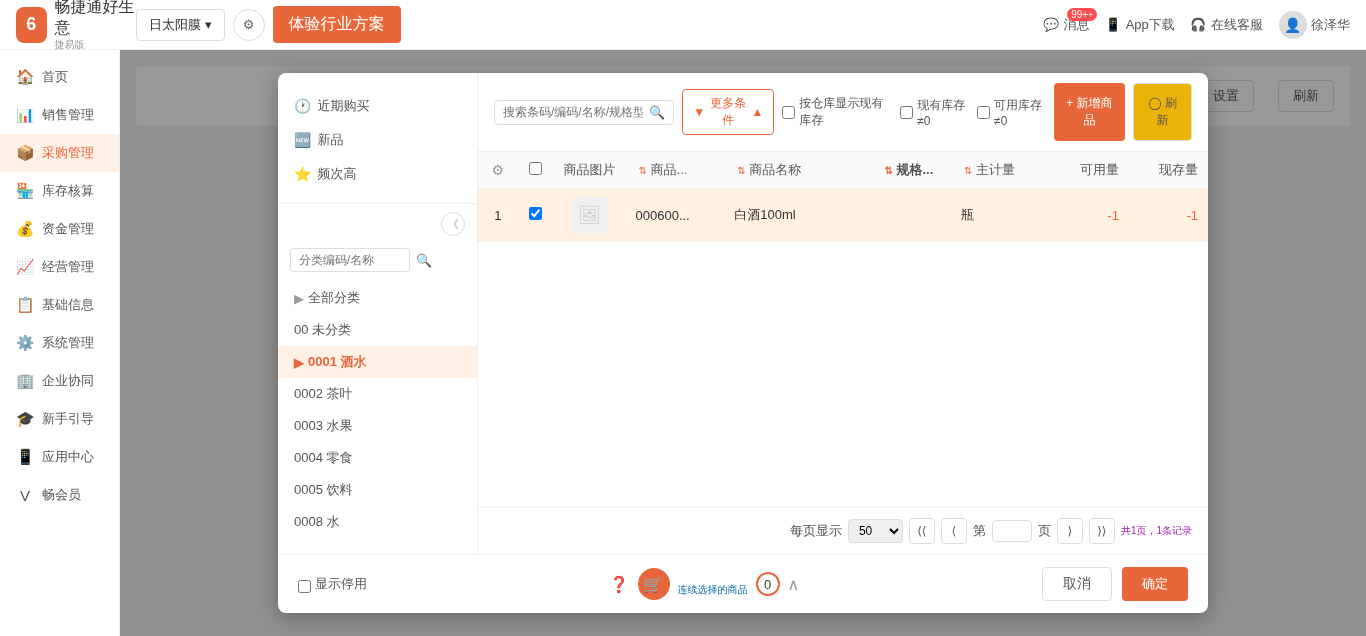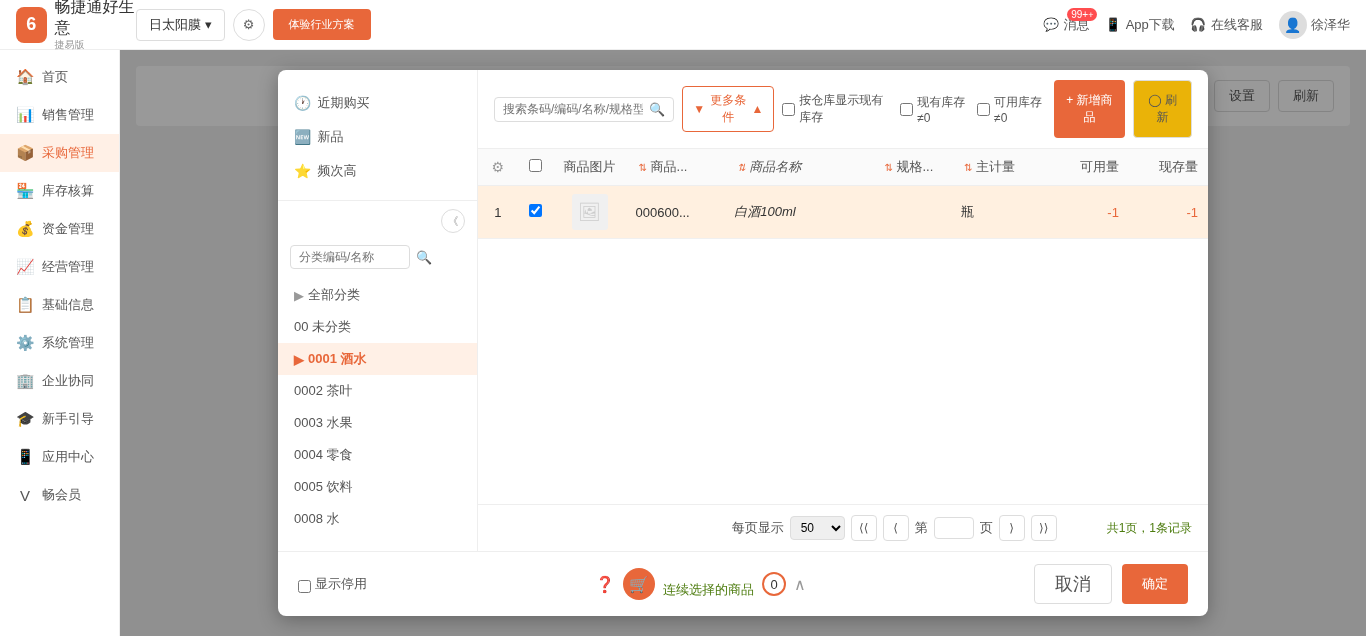--- a/index.html
+++ b/index.html
@@ -64,21 +64,21 @@
       cursor: pointer;
       color: #666;
     }
     .nav-btn-trial {
       background: #e8673a;
       color: white;
       border: none;
       padding: 8px 16px;
       border-radius: 4px;
       cursor: pointer;
-      font-size: 11px;
+      font-size: 16px;
     }
     .nav-right {
       display: flex;
       align-items: center;
       gap: 16px;
     }
     .nav-right-item {
       display: flex;
       align-items: center;
       gap: 4px;
@@ -168,20 +168,21 @@
       font-size: 13px;
     }
     .bg-btn-outline {
       background: white;
       color: #555;
       border: 1px solid #ddd;
       padding: 6px 14px;
       border-radius: 4px;
       cursor: pointer;
       font-size: 13px;
+      margin-left: 16px;
     }
 
     
     .overlay {
       position: absolute;
       top: 0; left: 0; right: 0; bottom: 0;
       background: rgba(0,0,0,0.4);
       z-index: 10;
       display: flex;
       align-items: center;
@@ -389,22 +390,22 @@
     tbody tr { border-bottom: 1px solid #f0f0f0; }
     tbody tr.selected { background: #fff0e0; }
     tbody td {
       padding: 8px 10px;
       color: #333;
     }
     .col-num { width: 40px; text-align: center; }
     .col-check { width: 36px; text-align: center; }
     .col-img { width: 60px; text-align: center; }
     .col-code { width: 100px; }
-    .col-name { width: 150px; font-style: italic; }
-    .col-spec { width: 80px; }
+    .col-name { width: 150px; }
+    .col-spec { width: 80px; font-weight: bold; }
     .col-unit { width: 80px; }
     .col-avail { width: 100px; text-align: right; }
     .col-stock { width: 80px; text-align: right; }
     .product-img-placeholder {
       width: 36px;
       height: 36px;
       background: #f0f0f0;
       border-radius: 3px;
       display: flex;
       align-items: center;
@@ -455,21 +456,21 @@
     .page-btn:disabled { color: #ccc; cursor: default; }
     .page-input {
       width: 40px;
       border: 1px solid #ddd;
       border-radius: 4px;
       padding: 3px 6px;
       text-align: center;
       font-size: 12px;
       outline: none;
     }
-    .page-info { color: #4d7c0f; font-size: 12px; margin-left: 44px; }
+    .page-info { color: #a21caf; font-size: 10px; }
 
     
     .dialog-footer {
       padding: 12px 20px;
       border-top: 1px solid #eee;
       display: flex;
       align-items: center;
       gap: 12px;
     }
     .footer-checkbox { display: flex; align-items: flex-end; gap: 4px; font-size: 13px; color: #555; cursor: pointer; }
@@ -478,21 +479,21 @@
       width: 32px;
       height: 32px;
       background: #e8673a;
       border-radius: 50%;
       display: flex;
       align-items: center;
       justify-content: center;
       color: white;
       font-size: 16px;
     }
-    .continuous-select-text { font-size: 13px; color: #4d7c0f; margin-top: 11px; }
+    .continuous-select-text { font-size: 10px; color: #0369a1; margin-top: 11px; }
     .cart-count {
       width: 24px;
       height: 24px;
       border: 2px solid #e8673a;
       border-radius: 50%;
       display: flex;
       align-items: center;
       justify-content: center;
       font-size: 13px;
       color: #333;
@@ -503,21 +504,21 @@
       font-size: 16px;
     }
     .footer-right { display: flex; gap: 10px; }
     .btn-cancel {
       background: white;
       color: #555;
       border: 1px solid #ddd;
       padding: 7px 20px;
       border-radius: 4px;
       cursor: pointer;
-      font-size: 18px;
+      font-size: 14px;
     }
     .btn-confirm {
       background: #e8673a;
       color: white;
       border: none;
       padding: 7px 20px;
       border-radius: 4px;
       cursor: pointer;
       font-size: 13px;
     }

